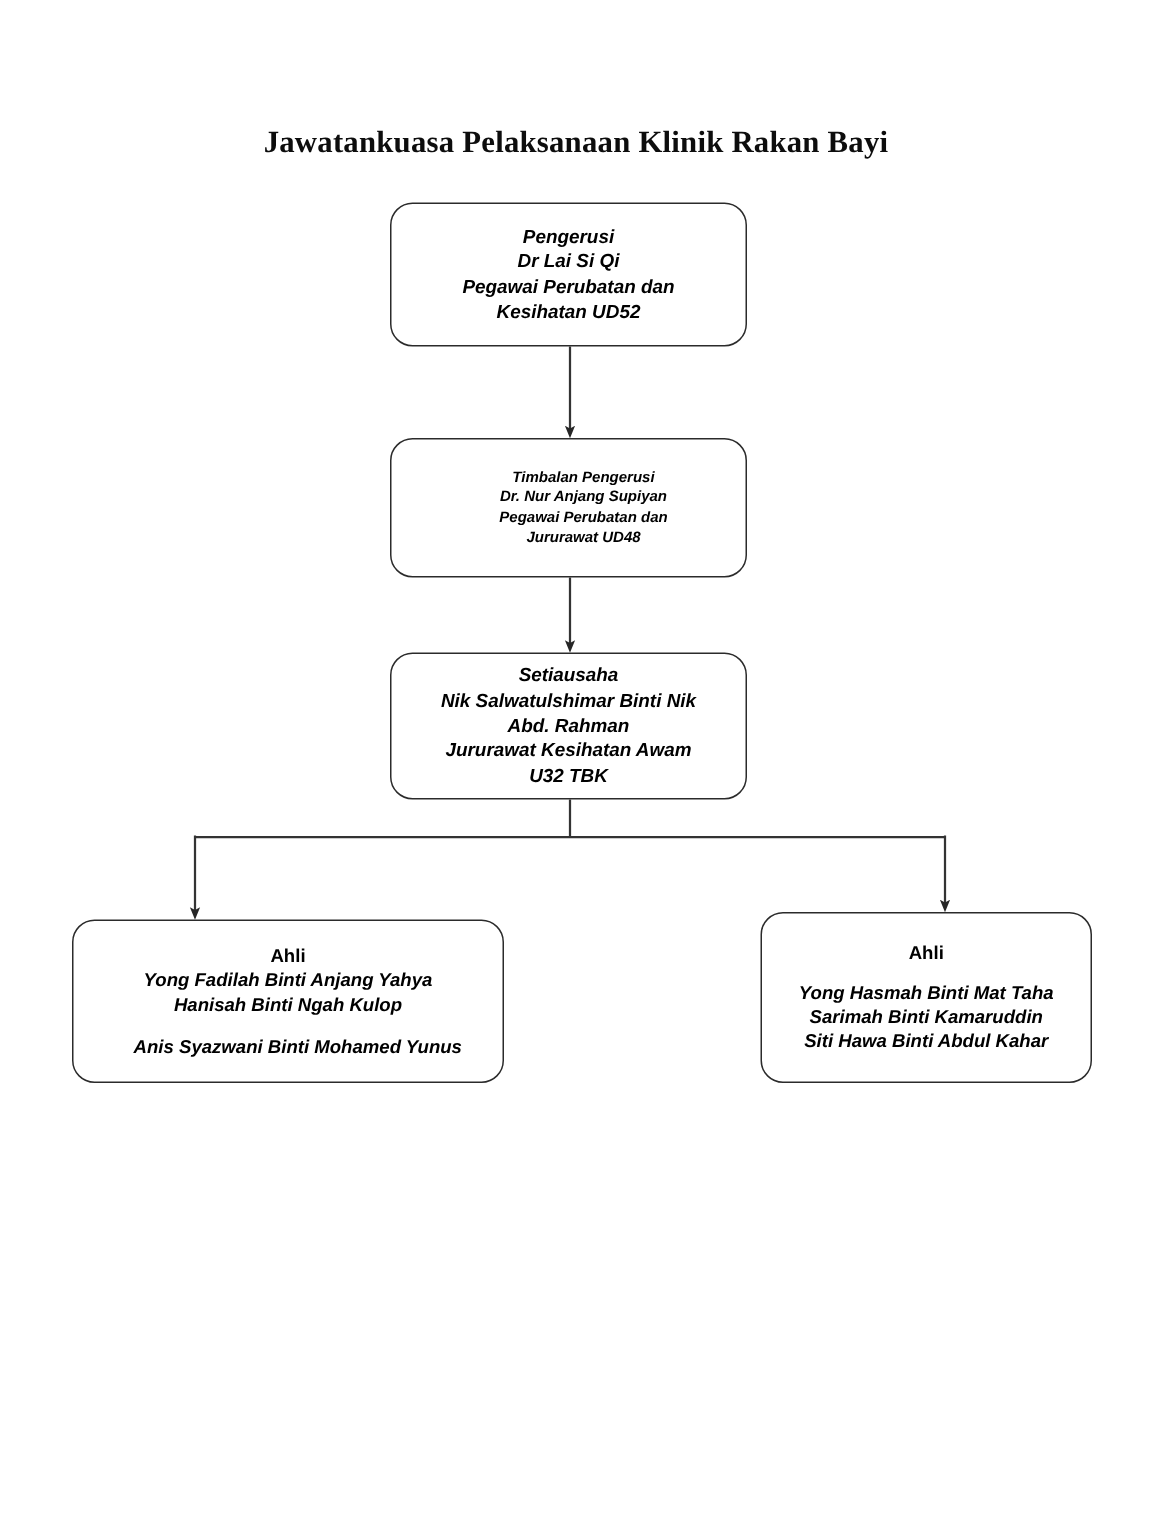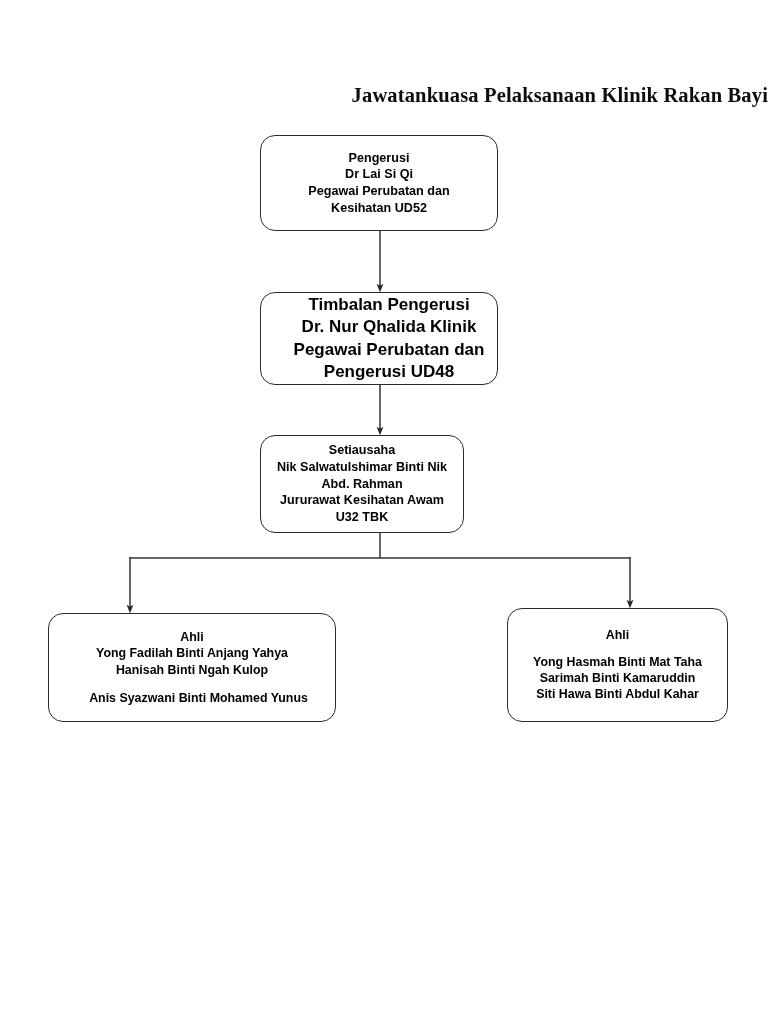--- a/index.html
+++ b/index.html
@@ -24,21 +24,21 @@
     width: 768px;
     height: 1024px;
   }
 
   
   .chart-title {
     position: absolute;
     left: 0;
     top: 84px;
     width: 768px;
-    text-align: right;
+    text-align: center;
     font-family: "Liberation Serif", "DejaVu Serif", serif;
     font-weight: bold;
     font-size: 20.5px;
     letter-spacing: 0.15px;
     color: #0d0d0d;
     white-space: nowrap;
   }
 
   
   .node {
@@ -52,25 +52,26 @@
     align-items: center;
     justify-content: center;
     text-align: center;
     font-weight: bold;
     color: #000000;
     line-height: 1.32;
   }
   .node .line {
     display: block;
     white-space: nowrap;
+    font-style: italic;
   }
 
   #node-chairman   { left: 260px; top: 135px; width: 238px; height: 96px;  font-size: 12.6px; }
-  #node-vicechair  { left: 260px; top: 292px; width: 238px; height: 93px;  font-size: 17px; padding-left: 20px; }
-  #node-secretary  { left: 260px; top: 435px; width: 204px; height: 98px;  font-size: 12.6px; align-items: center; }
+  #node-vicechair  { left: 260px; top: 292px; width: 238px; height: 93px;  font-size: 10px; padding-left: 20px; }
+  #node-secretary  { left: 260px; top: 435px; width: 238px; height: 98px;  font-size: 12.6px; align-items: center; }
   #node-members-left  { left: 48px;  top: 613px; width: 288px; height: 109px; font-size: 12.4px; }
   #node-members-right { left: 507px; top: 608px; width: 221px; height: 114px; font-size: 12.4px; }
 
   
   .node .heading { display: block; white-space: nowrap; }
 
   #node-members-left  .group { }
   #node-members-left  .solo  { margin-top: 12px; margin-left: 13px; }
   #node-members-right .heading { margin-bottom: 10px; }
   #node-members-right .line + .line { }
@@ -113,23 +114,23 @@
 
   <div class="node" id="node-chairman">
     <span class="line">Pengerusi</span>
     <span class="line">Dr Lai Si Qi</span>
     <span class="line">Pegawai Perubatan dan</span>
     <span class="line">Kesihatan UD52</span>
   </div>
 
   <div class="node" id="node-vicechair">
     <span class="line">Timbalan Pengerusi</span>
-    <span class="line">Dr. Nur Qhalida Klinik</span>
+    <span class="line">Dr. Nur Anjang Supiyan</span>
     <span class="line">Pegawai Perubatan dan</span>
-    <span class="line">Pengerusi UD48</span>
+    <span class="line">Jururawat UD48</span>
   </div>
 
   <div class="node" id="node-secretary">
     <span class="line">Setiausaha</span>
     <span class="line">Nik Salwatulshimar Binti Nik</span>
     <span class="line">Abd. Rahman</span>
     <span class="line">Jururawat Kesihatan Awam</span>
     <span class="line">U32 TBK</span>
   </div>
 

